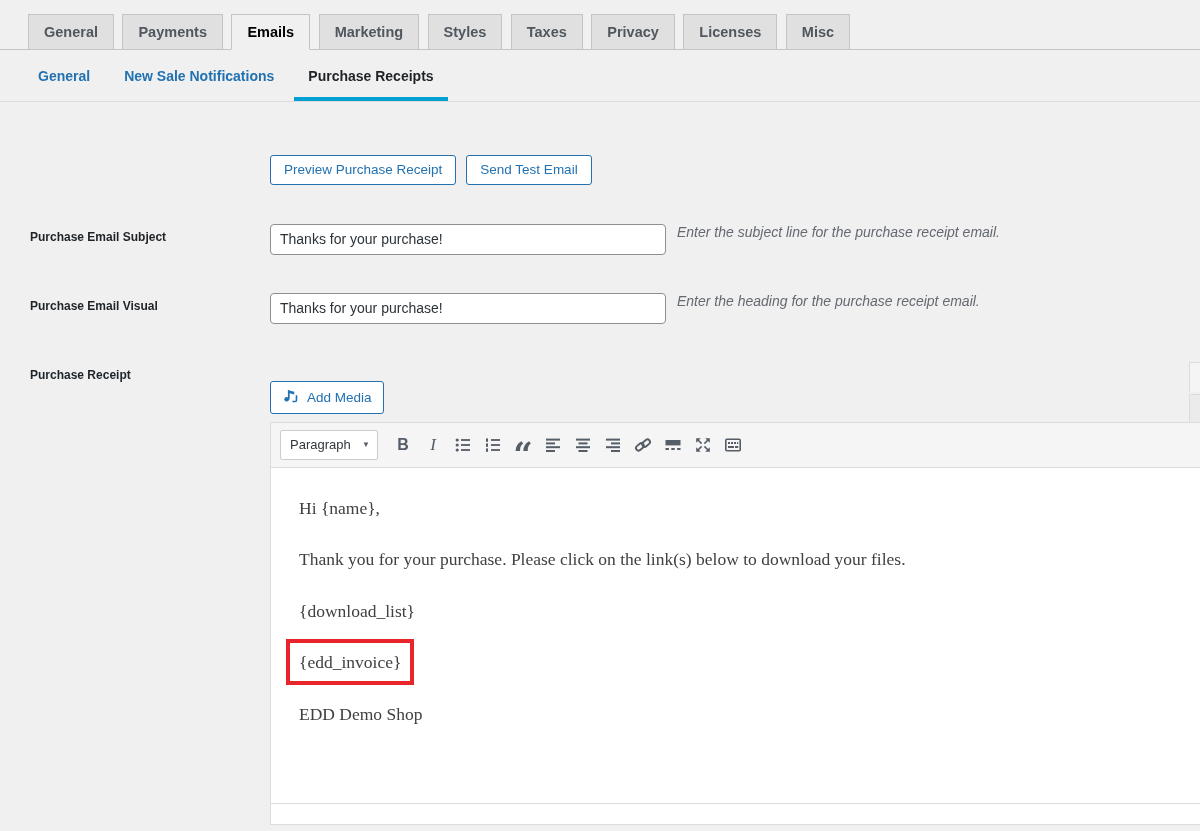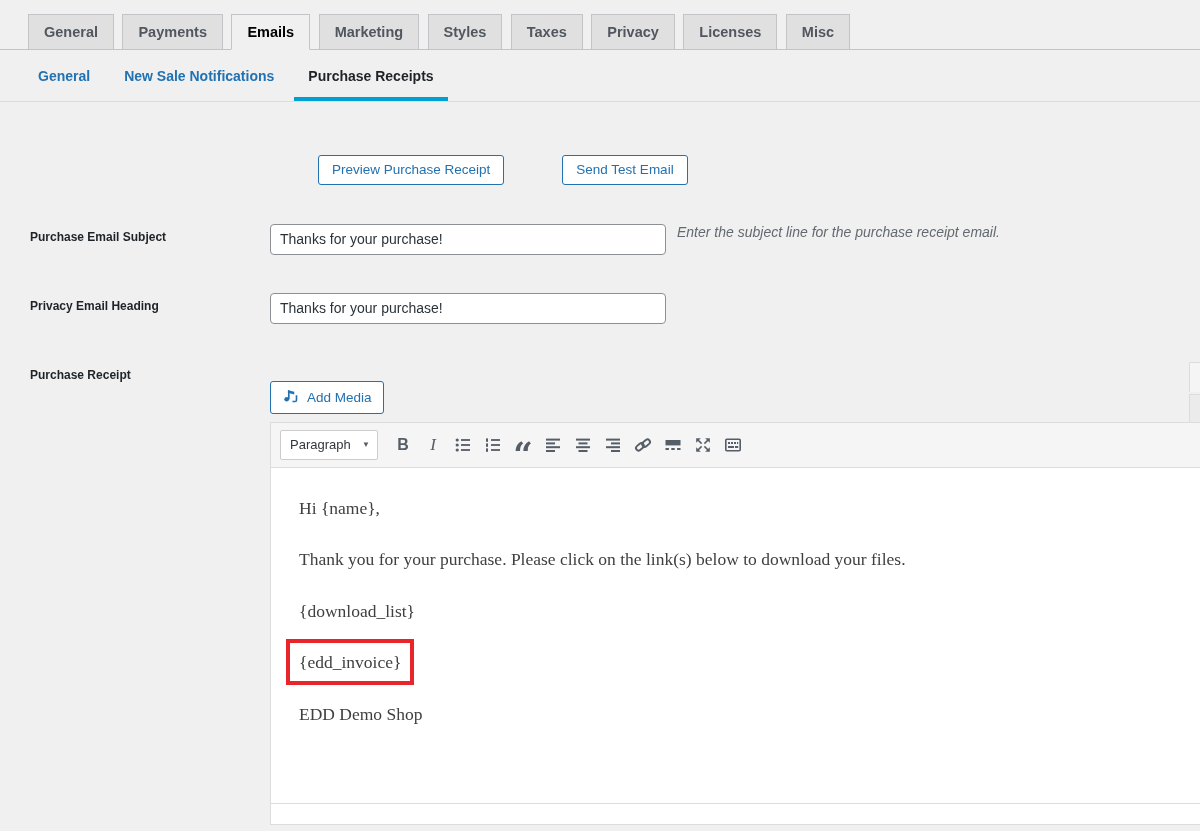--- a/index.html
+++ b/index.html
@@ -35,21 +35,21 @@
   .row-label { width: 240px; flex: 0 0 240px; padding-top: 6px;
                font-size: 12px; font-weight: 600; color: #1d2327; }
   .row-control { display: flex; align-items: flex-start; gap: 11px; }
   .row.top-align .row-control { align-items: flex-start; }
   .actions-row { margin: 0 0 39px 240px; display: flex; gap: 10px; }
 
   .btn-secondary {
     display: inline-flex; align-items: center; gap: 7px;
     background: #fff; border: 1px solid #2271b1; border-radius: 3px;
     color: #2271b1; font-family: inherit; font-size: 13.5px; font-weight: 500;
-    padding: 6px 13px; cursor: pointer; line-height: 1.15; margin-left: 48px;
+    padding: 6px 13px; cursor: pointer; line-height: 1.15;
   }
 
   .text-input {
     width: 396px; height: 31px; background: #fff;
     border: 1px solid #8c8f94; border-radius: 4px;
     padding: 0 9px; font-family: inherit; font-size: 14px; color: #2c3338;
   }
   .hint { font-size: 14px; font-style: italic; color: #646970; }
 
   
@@ -136,23 +136,24 @@
 
     <div class="row">
       <div class="row-label">Purchase Email Subject</div>
       <div class="row-control">
         <input class="text-input" type="text" value="Thanks for your purchase!" style="">
         <span class="hint">Enter the subject line for the purchase receipt email.</span>
       </div>
     </div>
 
     <div class="row">
-      <div class="row-label">Privacy Email Heading</div>
+      <div class="row-label">Purchase Email Visual</div>
       <div class="row-control">
         <input class="text-input" type="text" value="Thanks for your purchase!" style="">
+        <span class="hint">Enter the heading for the purchase receipt email.</span>
       </div>
     </div>
 
     <div class="row top-align">
       <div class="row-label">Purchase Receipt</div>
       <div class="row-control">
         <div class="editor-wrap">
 
           <div class="editor-top">
             <button class="add-media-btn">

